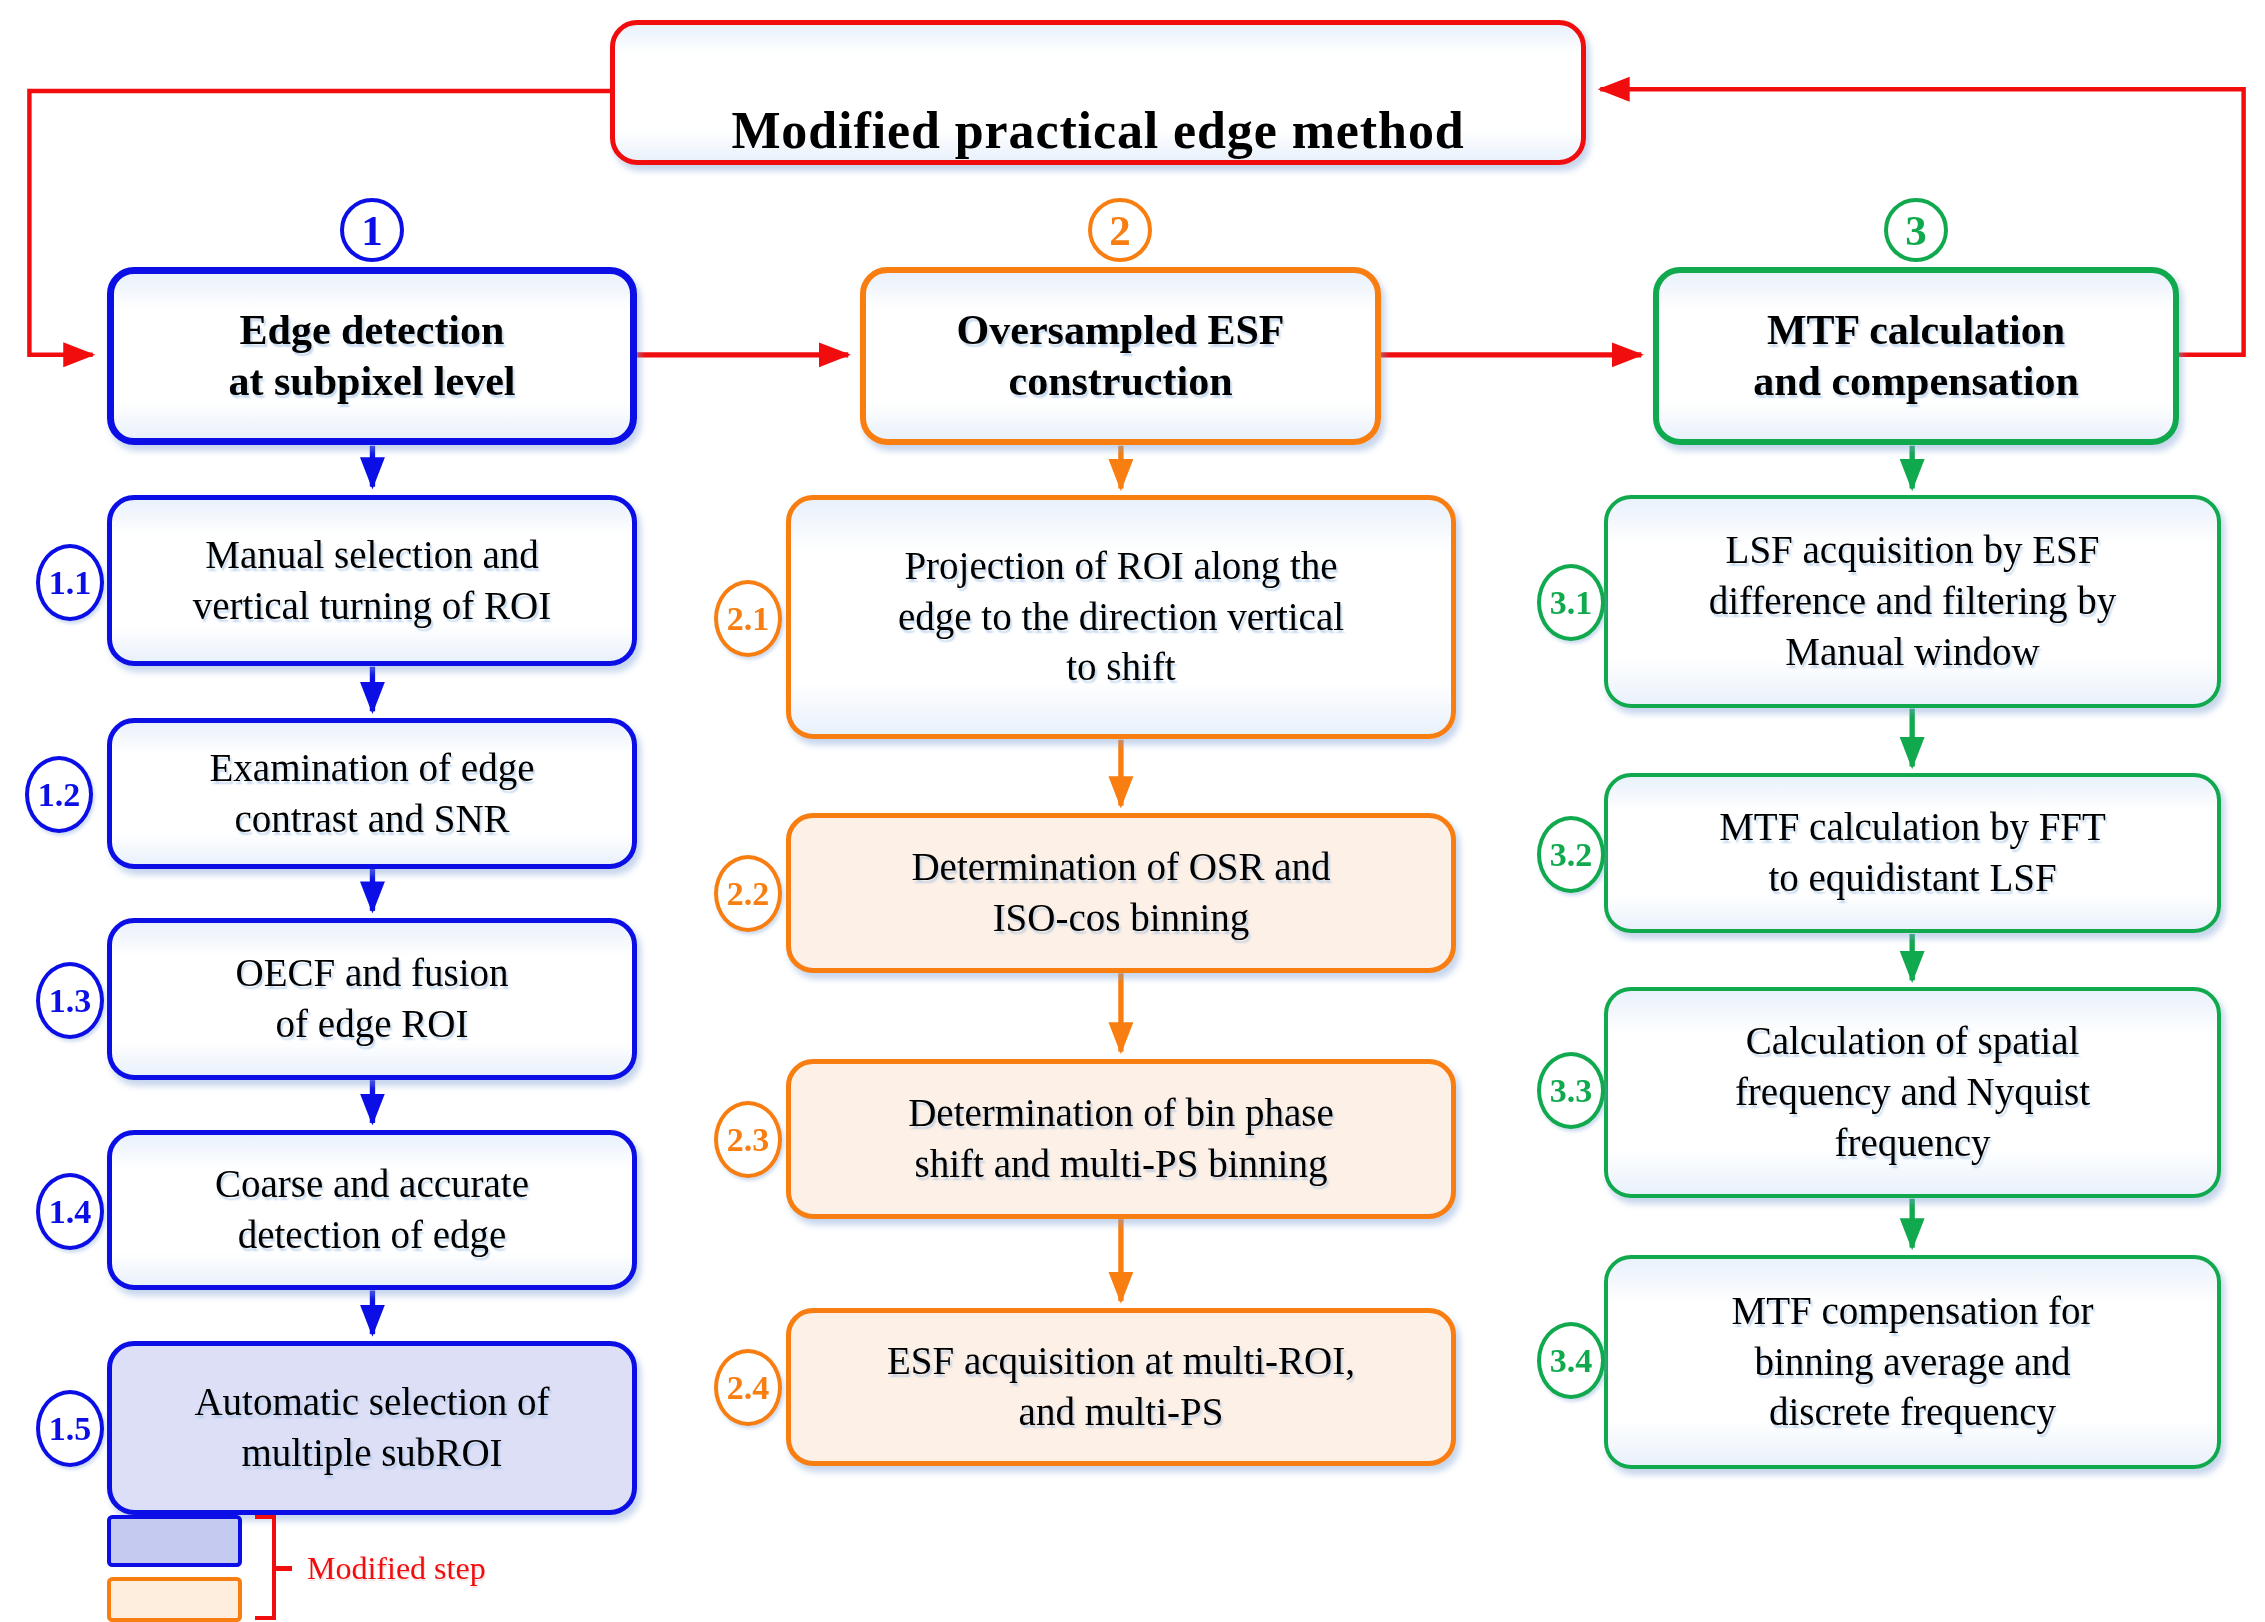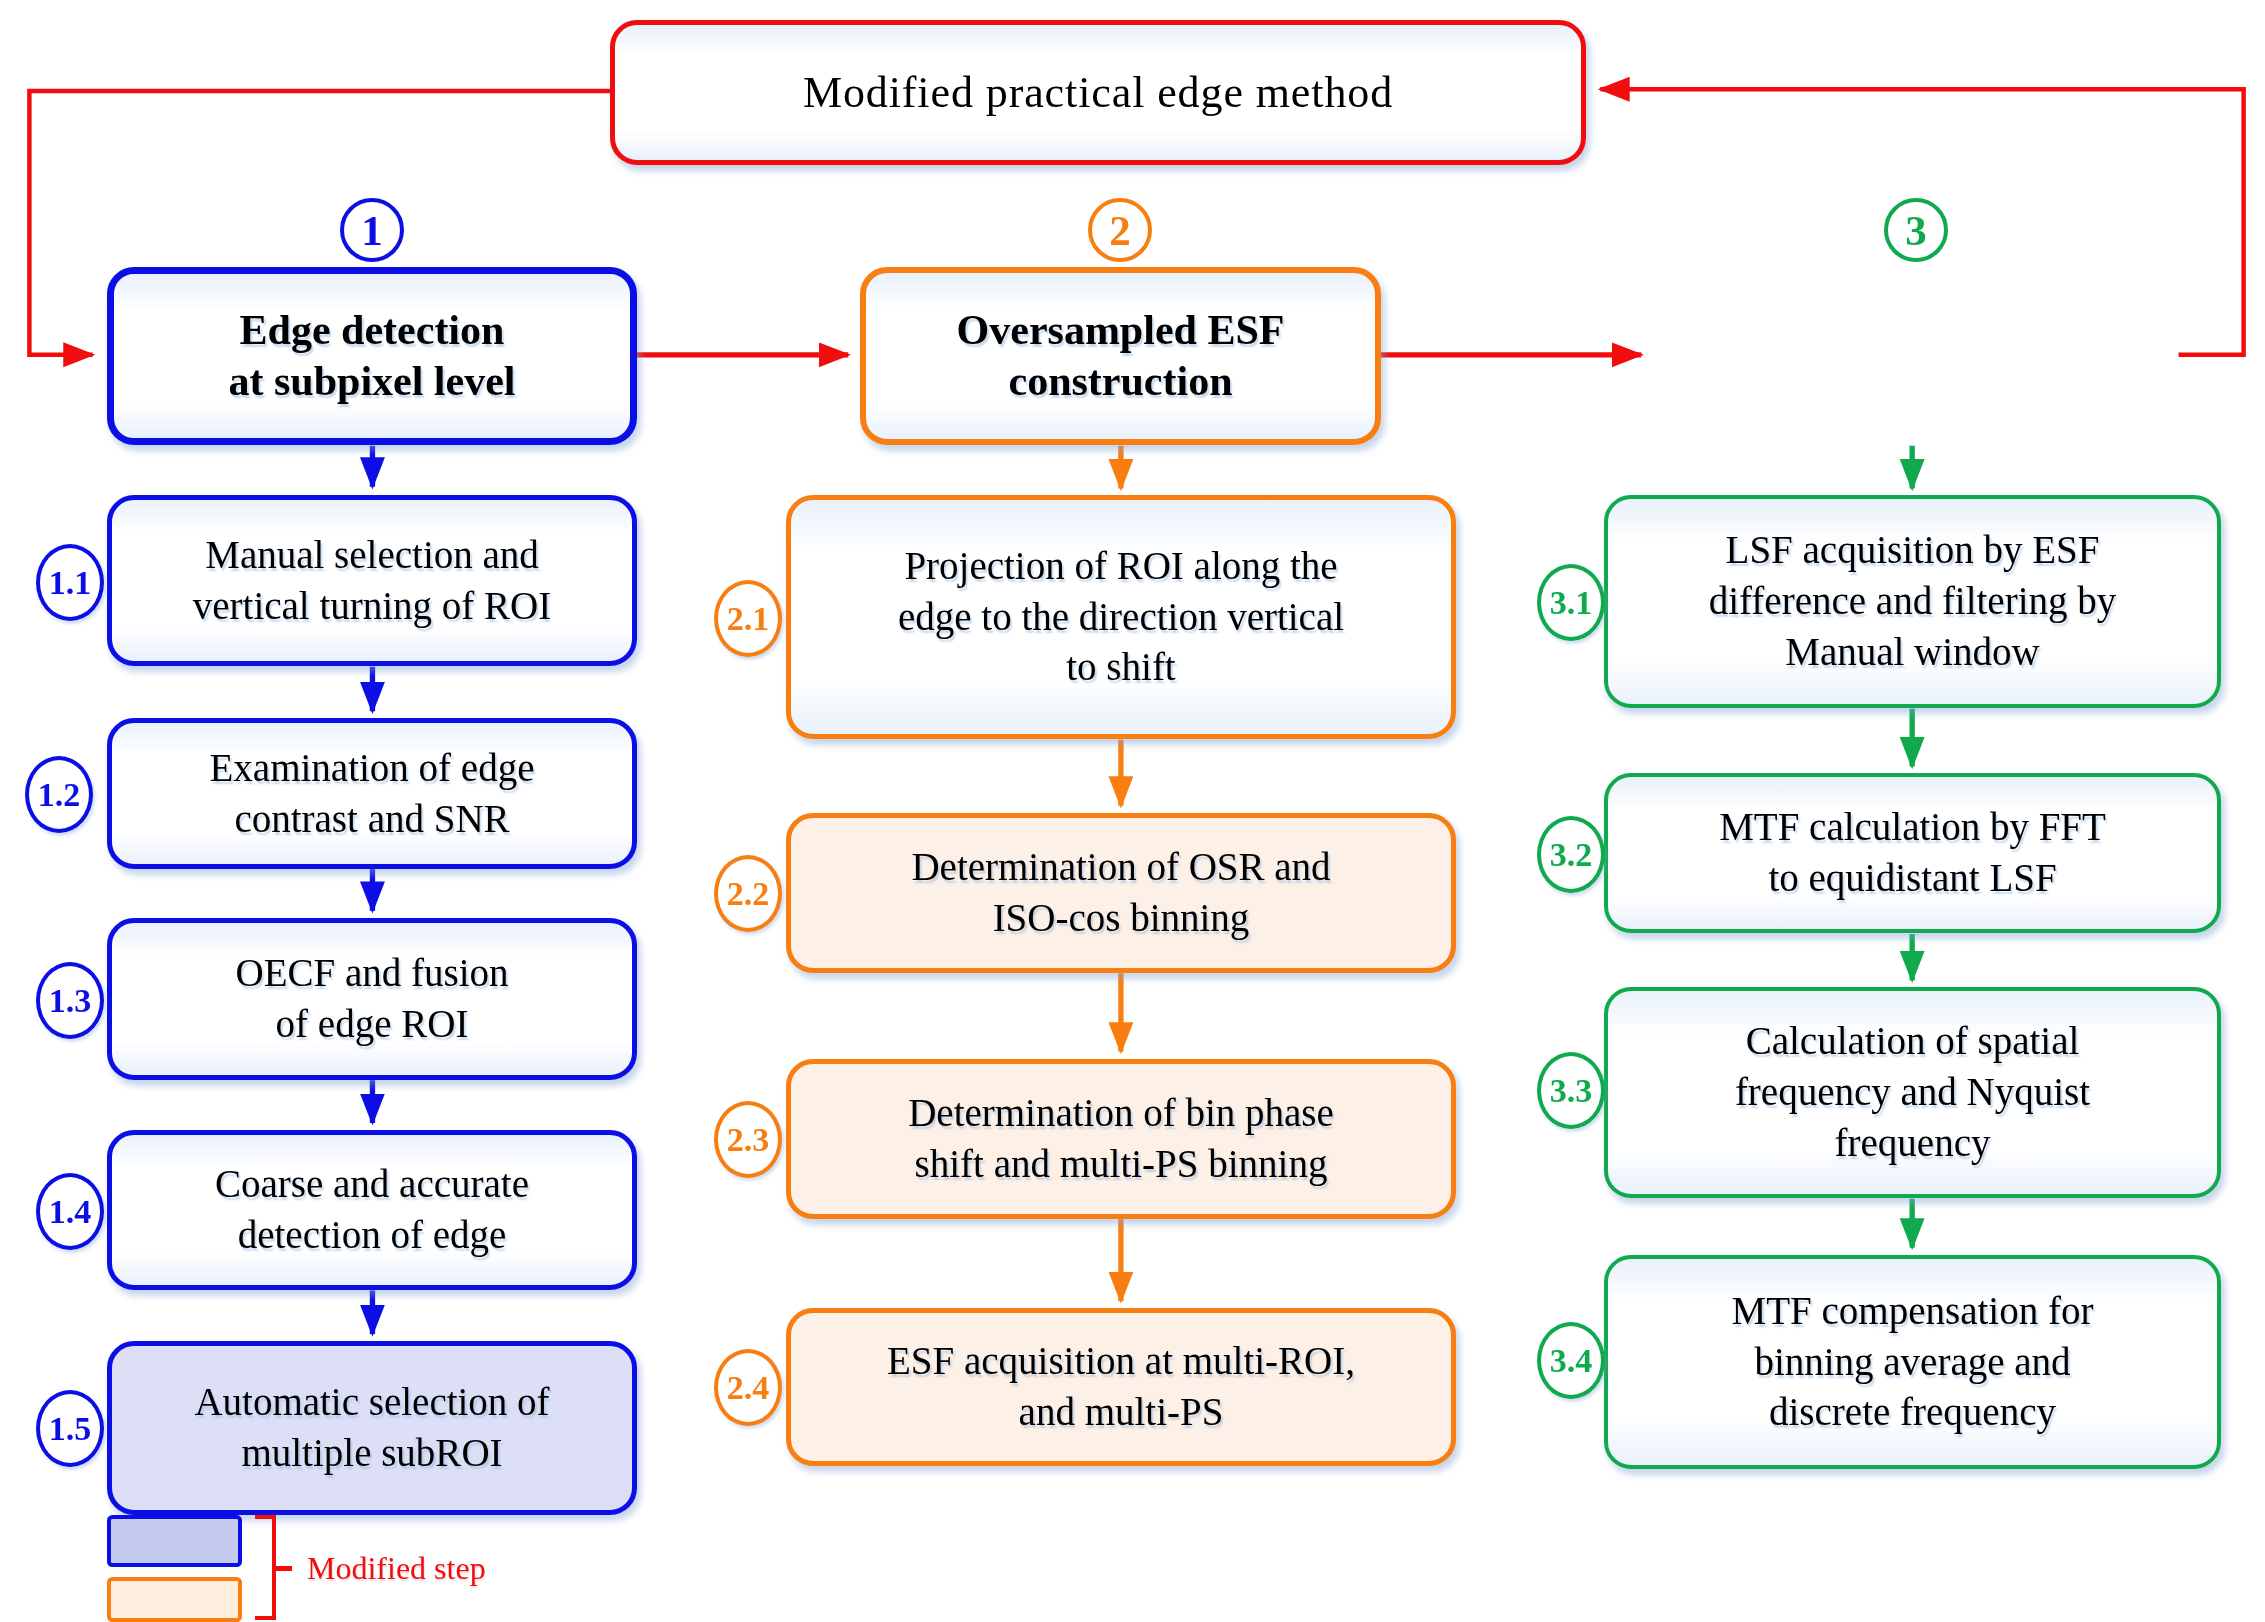--- a/index.html
+++ b/index.html
@@ -37,22 +37,23 @@
     display:flex;flex-direction:column;align-items:center;justify-content:center;
     background:linear-gradient(180deg,#e9f1fb 0%,#ffffff 22%,#ffffff 78%,#e9f1fb 100%);
     box-sizing:border-box;
     border-radius:27px;
     box-shadow:3.6px 5.3px 6.2px rgba(130,165,215,.45);
     text-align:center;
     color:#000;
   }
   .title-box{
     border:5.3px solid var(--red);
-    font-size:44px;font-weight:normal;
+    font-size:52px;font-weight:bold;
     letter-spacing:0.9px;
+    justify-content:flex-end;
   }
   .hdr{font-size:42px;font-weight:bold;line-height:1.22;
     text-shadow:1.8px 2.7px 1.8px rgba(150,185,225,.55);}
   .hdr.c1{border:7.1px solid var(--blue);}
   .hdr.c2{border:6.2px solid var(--orange);}
   .hdr.c3{border:6.2px solid var(--green);}
   .step{font-size:39px;line-height:1.3;
     text-shadow:1.8px 2.7px 1.8px rgba(150,185,225,.55);}
   .step.c1{border:5.3px solid var(--blue);}
   .step.c2{border:5.3px solid var(--orange);}
@@ -157,20 +158,24 @@
   <div class="colnum c3" style="left:1884px;top:198px;">3</div>
 
   <div class="box hdr c1" style="left:107px;top:267px;width:530px;height:178px;">
     <div class="ln">Edge detection</div>
     <div class="ln">at subpixel level</div>
   </div>
   <div class="box hdr c2" style="left:860px;top:267px;width:521px;height:178px;">
     <div class="ln">Oversampled ESF</div>
     <div class="ln">construction</div>
   </div>
+  <div class="box hdr c3" style="left:1653px;top:267px;width:526px;height:178px;">
+    <div class="ln">MTF calculation</div>
+    <div class="ln">and compensation</div>
+  </div>
 
   <div class="box step c1" style="left:107px;top:495px;width:530px;height:171px;">
     <div class="ln">Manual selection and</div>
     <div class="ln">vertical turning of ROI</div>
   </div>
   <div class="badge c1" style="left:36px;top:544px;">1.1</div>
 
   <div class="box step c1" style="left:107px;top:718px;width:530px;height:151px;">
     <div class="ln">Examination of edge</div>
     <div class="ln">contrast and SNR</div>

